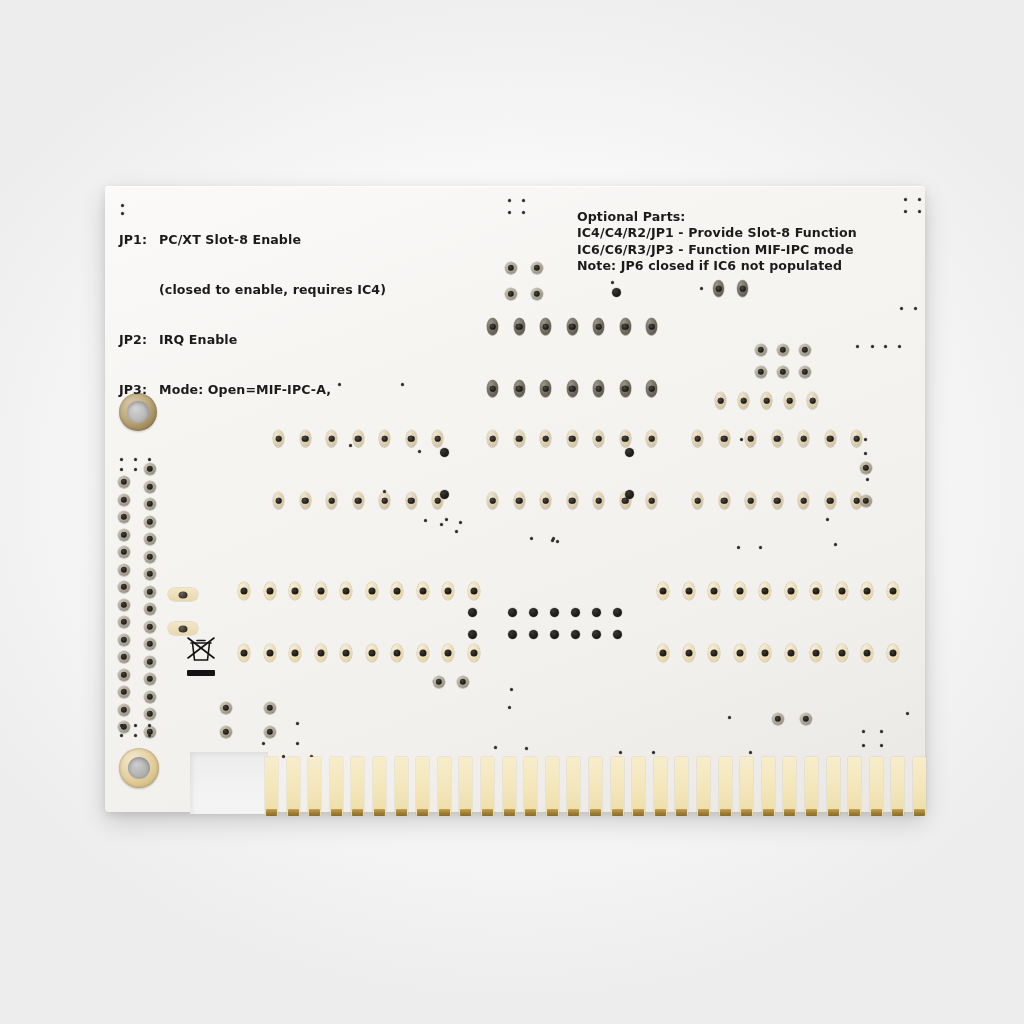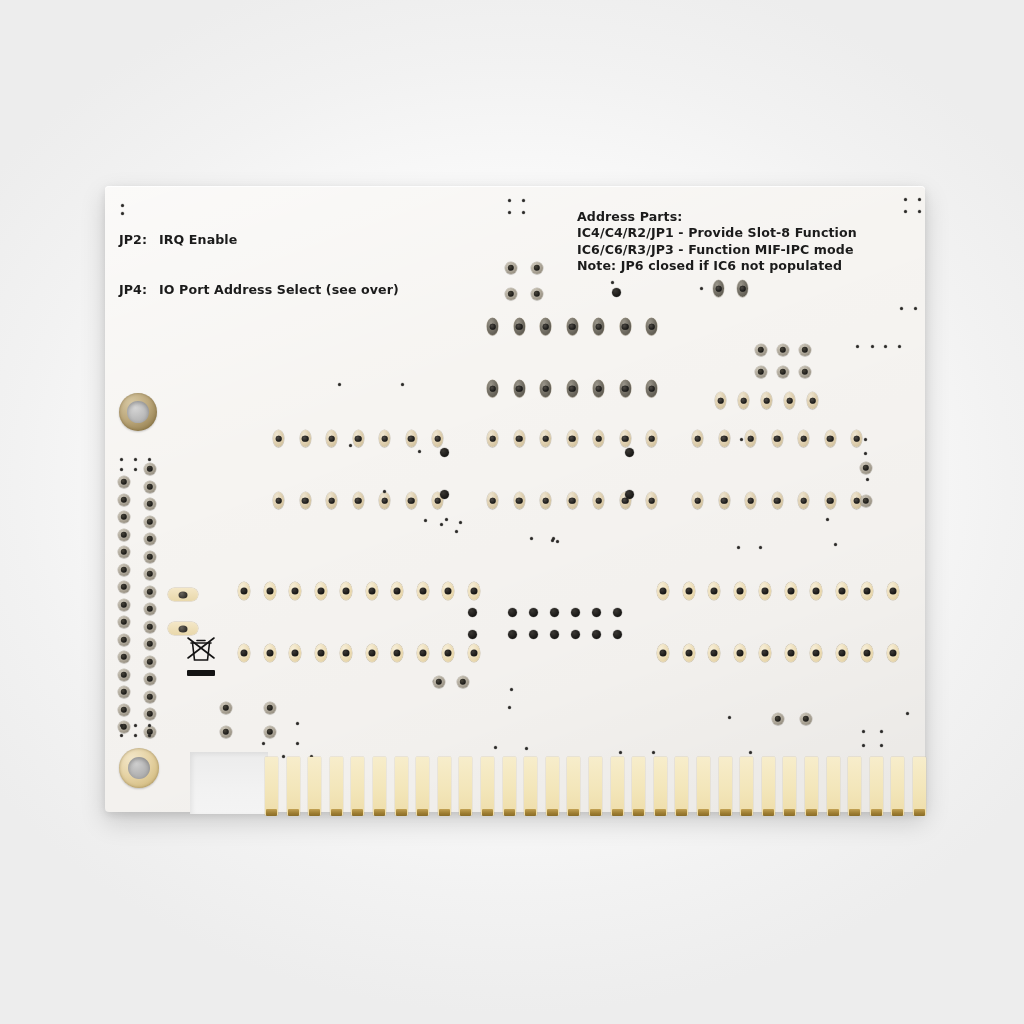--- a/index.html
+++ b/index.html
@@ -794,26 +794,28 @@
         <path d="M11 6.5 h8"></path>
         <path d="M6.5 9 l2 17 h13 l2 -17"></path>
         <path d="M2 4 L28 24"></path>
         <path d="M28 4 L2 24"></path>
       </g>
     </svg>
     <div class="bar"></div>
   </div>
 
   <div class="silk" id="silk-left">
+    <span class="row"><span class="lbl">JP1:</span><span>PC/XT Slot-8 Enable</span></span>
+    <span class="row"><span class="ind"></span><span>(closed to enable, requires IC4)</span></span>
     <span class="row"><span class="lbl">JP2:</span><span>IRQ Enable</span></span>
-    <span class="row"><span class="lbl">JP4:</span><span>IO Port Address Select (see over)</span></span>
+    <span class="row"><span class="lbl">JP3:</span><span>Mode: Open=MIF-IPC-A,</span></span>
   </div>
 
   <div class="silk" id="silk-right">
-    <span class="row">Address Parts:</span>
+    <span class="row">Optional Parts:</span>
     <span class="row">IC4/C4/R2/JP1 - Provide Slot-8 Function</span>
     <span class="row">IC6/C6/R3/JP3 - Function MIF-IPC mode</span>
     <span class="row">Note: JP6 closed if IC6 not populated</span>
   </div>
 
   <div id="fingers">
       <div class="finger" style="left: 160px; top: 571px; height: 58px;">
         <div class="tip"></div>
       </div>
       <div class="finger" style="left: 181.6px; top: 571px; height: 58px;">

